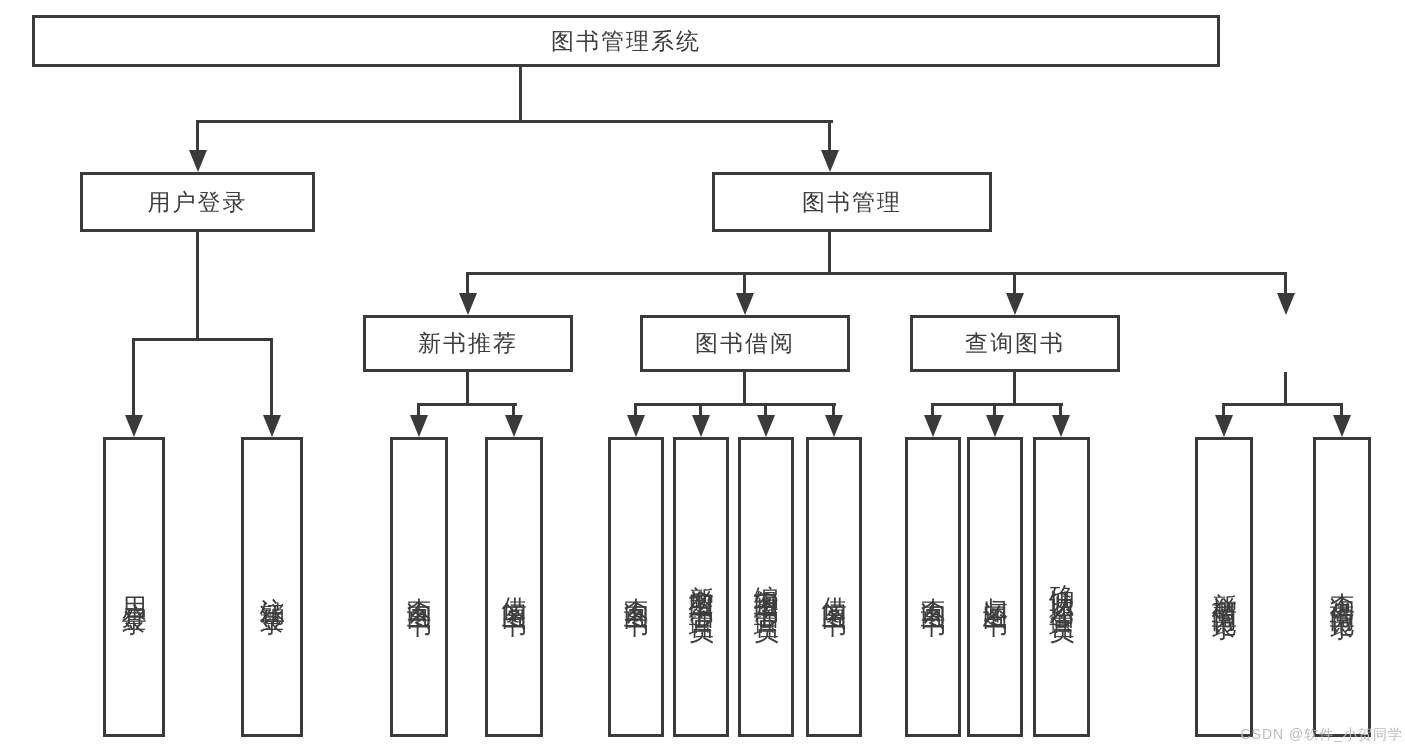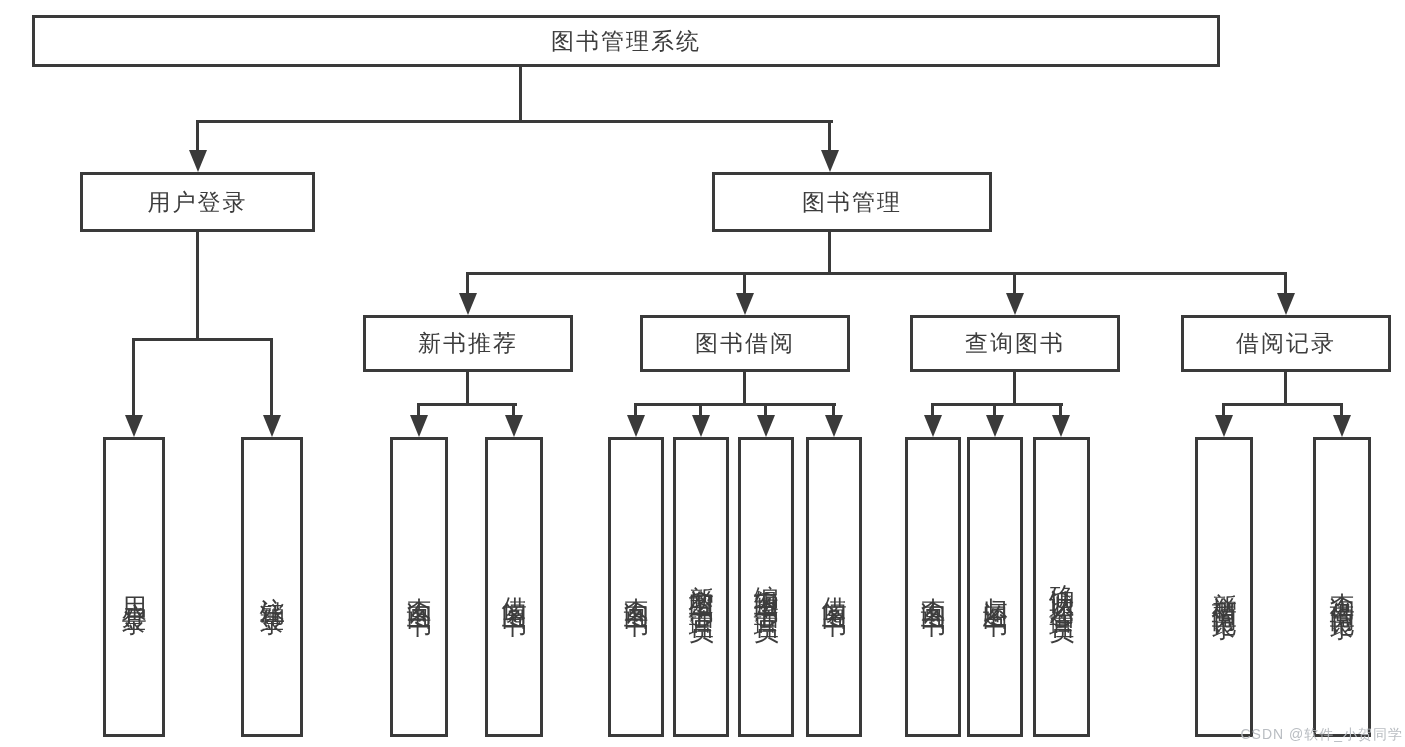--- a/index.html
+++ b/index.html
@@ -78,23 +78,20 @@
   </div>
 
   <div class="box hbox" style="left:363px;top:315px;width:210px;height:57px;">
     <span class="lbl">新书推荐</span>
   </div>
   <div class="box hbox" style="left:640px;top:315px;width:210px;height:57px;align-items:center;">
     <span class="lbl">图书借阅</span>
   </div>
   <div class="box hbox" style="left:910px;top:315px;width:210px;height:57px;">
     <span class="lbl">查询图书</span>
-  </div>
-  <div class="box hbox" style="left:1181px;top:315px;width:210px;height:57px;">
-    <span class="lbl">借阅记录</span>
   </div>
 
   <div class="box vbox" style="left:103px;top:437px;width:62px;height:300px;">
     <span class="lbl">用户登录</span>
   </div>
   <div class="box vbox" style="left:241px;top:437px;width:62px;height:300px;">
     <span class="lbl">注销登录</span>
   </div>
 
   <div class="box vbox" style="left:390px;top:437px;width:58px;height:300px;">

